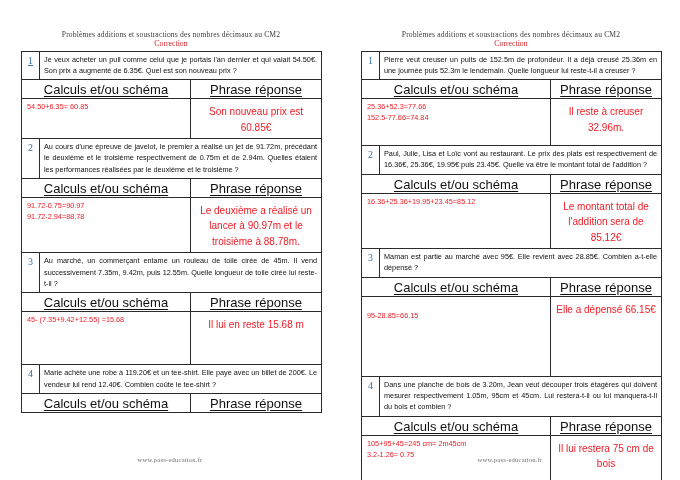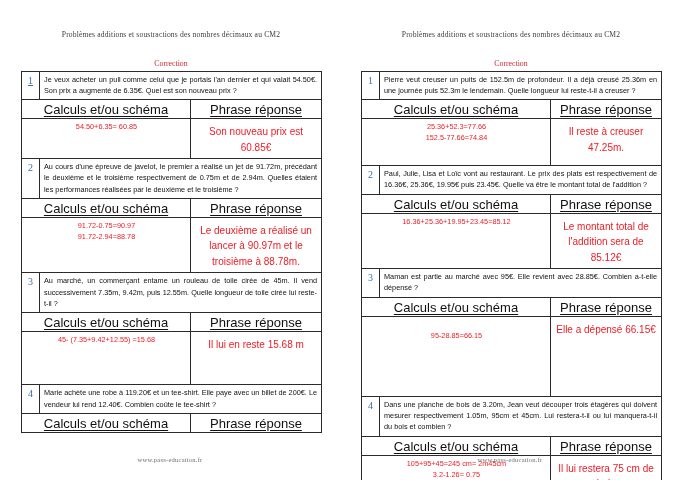--- a/index.html
+++ b/index.html
@@ -38,21 +38,21 @@
     color: #3d3d3d;
     margin-top: 30px;
     letter-spacing: 0.15px;
     white-space: nowrap;
   }
   .correction {
     text-align: center;
     font-family: "Liberation Serif", serif;
     font-size: 7.8px;
     color: #d0232b;
-    margin-top: 20px;
+    margin-top: 0;
     margin-bottom: 2.5px;
   }
   table.exercise-table {
     border-collapse: collapse;
     width: 300px;
     table-layout: fixed;
   }
   table.exercise-table td {
     border: 0.8px solid #2b2b2b;
     padding: 0;
@@ -94,21 +94,21 @@
     font-size: 7.3px;
     line-height: 1.5;
   }
   .answer-cell {
     padding: 5px 5px 3px 5px !important;
     color: #ee1c25;
     font-size: 10px;
     line-height: 1.55;
     text-align: center;
   }
-  .work-line { white-space: nowrap; text-align: center; }
+  .work-line { white-space: nowrap; }
   .footer {
     position: absolute;
     width: 100%;
     text-align: center;
     bottom: 17px;
     font-size: 6.6px;
     color: #6f6f6f;
     font-family: "Liberation Serif", serif;
     letter-spacing: 0.2px;
   }
@@ -210,21 +210,21 @@
           </tr>
           <tr>
             <td class="hdr-cell" colspan="2"><u>Calculs et/ou schéma</u></td>
             <td class="hdr-cell"><u>Phrase réponse</u></td>
           </tr>
           <tr>
             <td class="work-cell" colspan="2" style="height:40px">
               <div class="work-line">25.36+52.3=77.66</div>
               <div class="work-line">152.5-77.66=74.84</div>
             </td>
-            <td class="answer-cell">Il reste à creuser 47.25m.</td>
+            <td class="answer-cell">Il reste à creuser 32.96m.</td>
           </tr>
 
           <tr>
             <td class="num-cell"><span>2</span></td>
             <td class="statement-cell" colspan="2">Paul, Julie, Lisa et Loïc vont au restaurant. Le prix des plats est respectivement de 16.36€, 25.36€, 19.95€ puis 23.45€. Quelle va être le montant total de l'addition ?</td>
           </tr>
           <tr>
             <td class="hdr-cell" colspan="2"><u>Calculs et/ou schéma</u></td>
             <td class="hdr-cell"><u>Phrase réponse</u></td>
           </tr>

